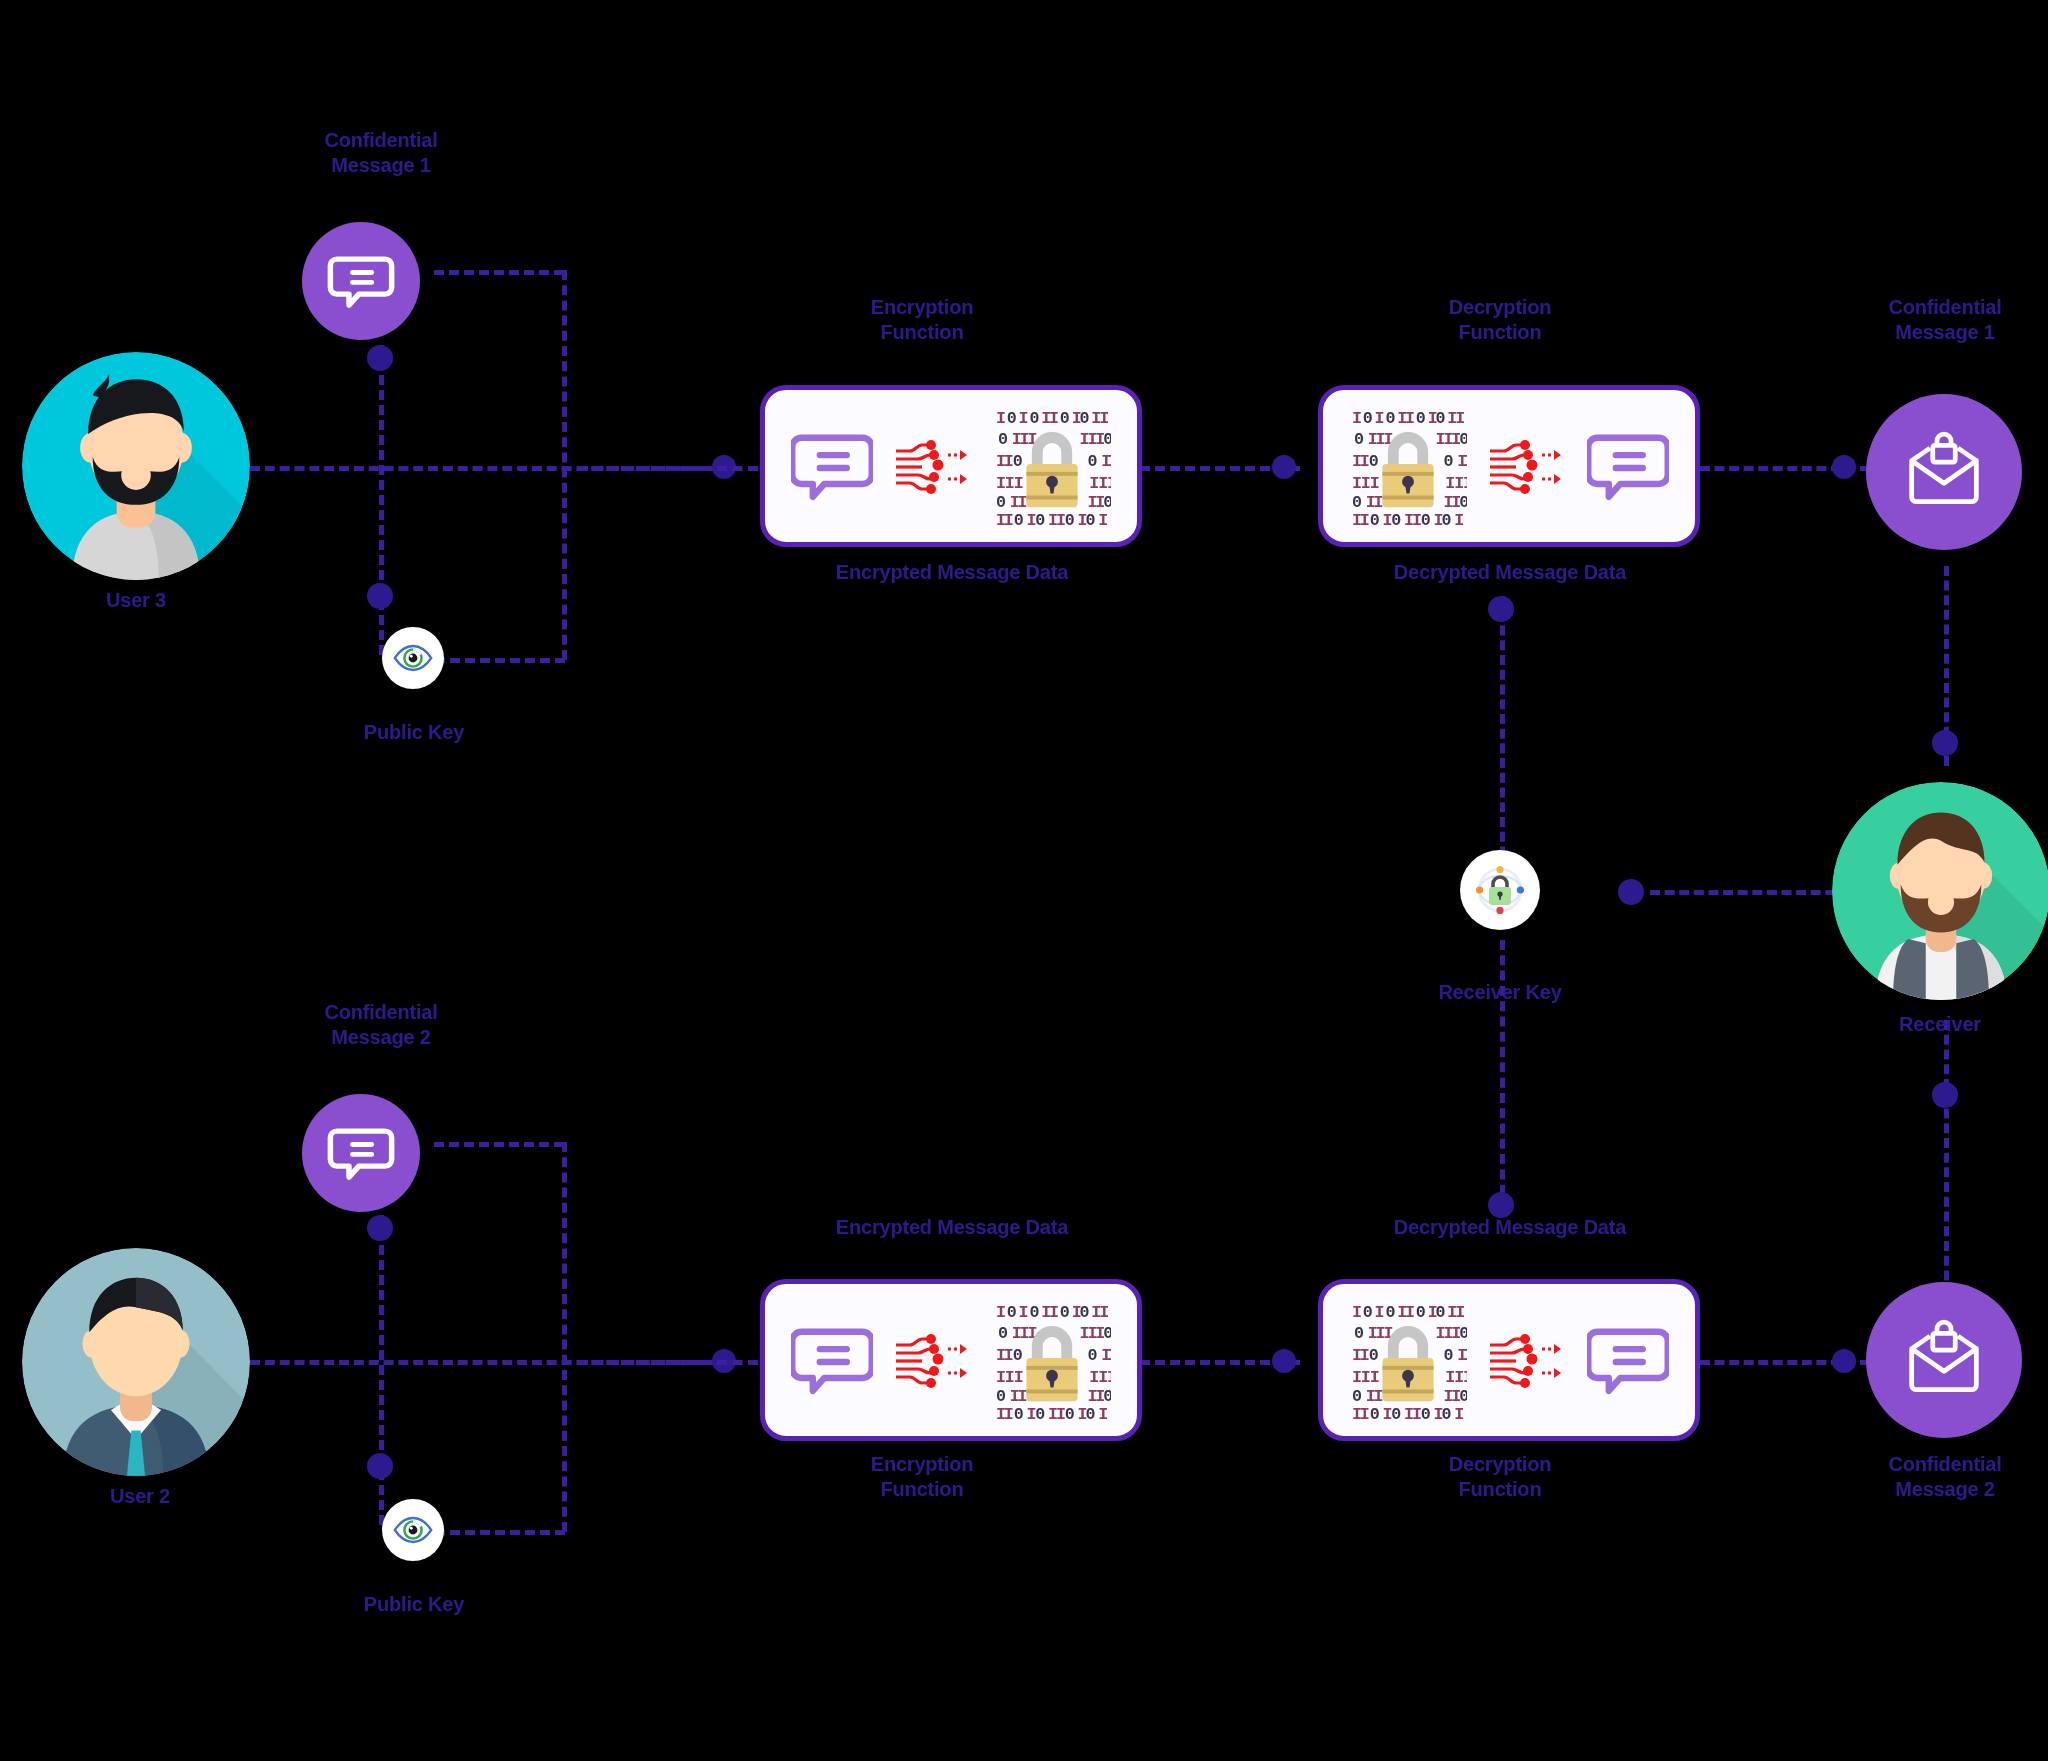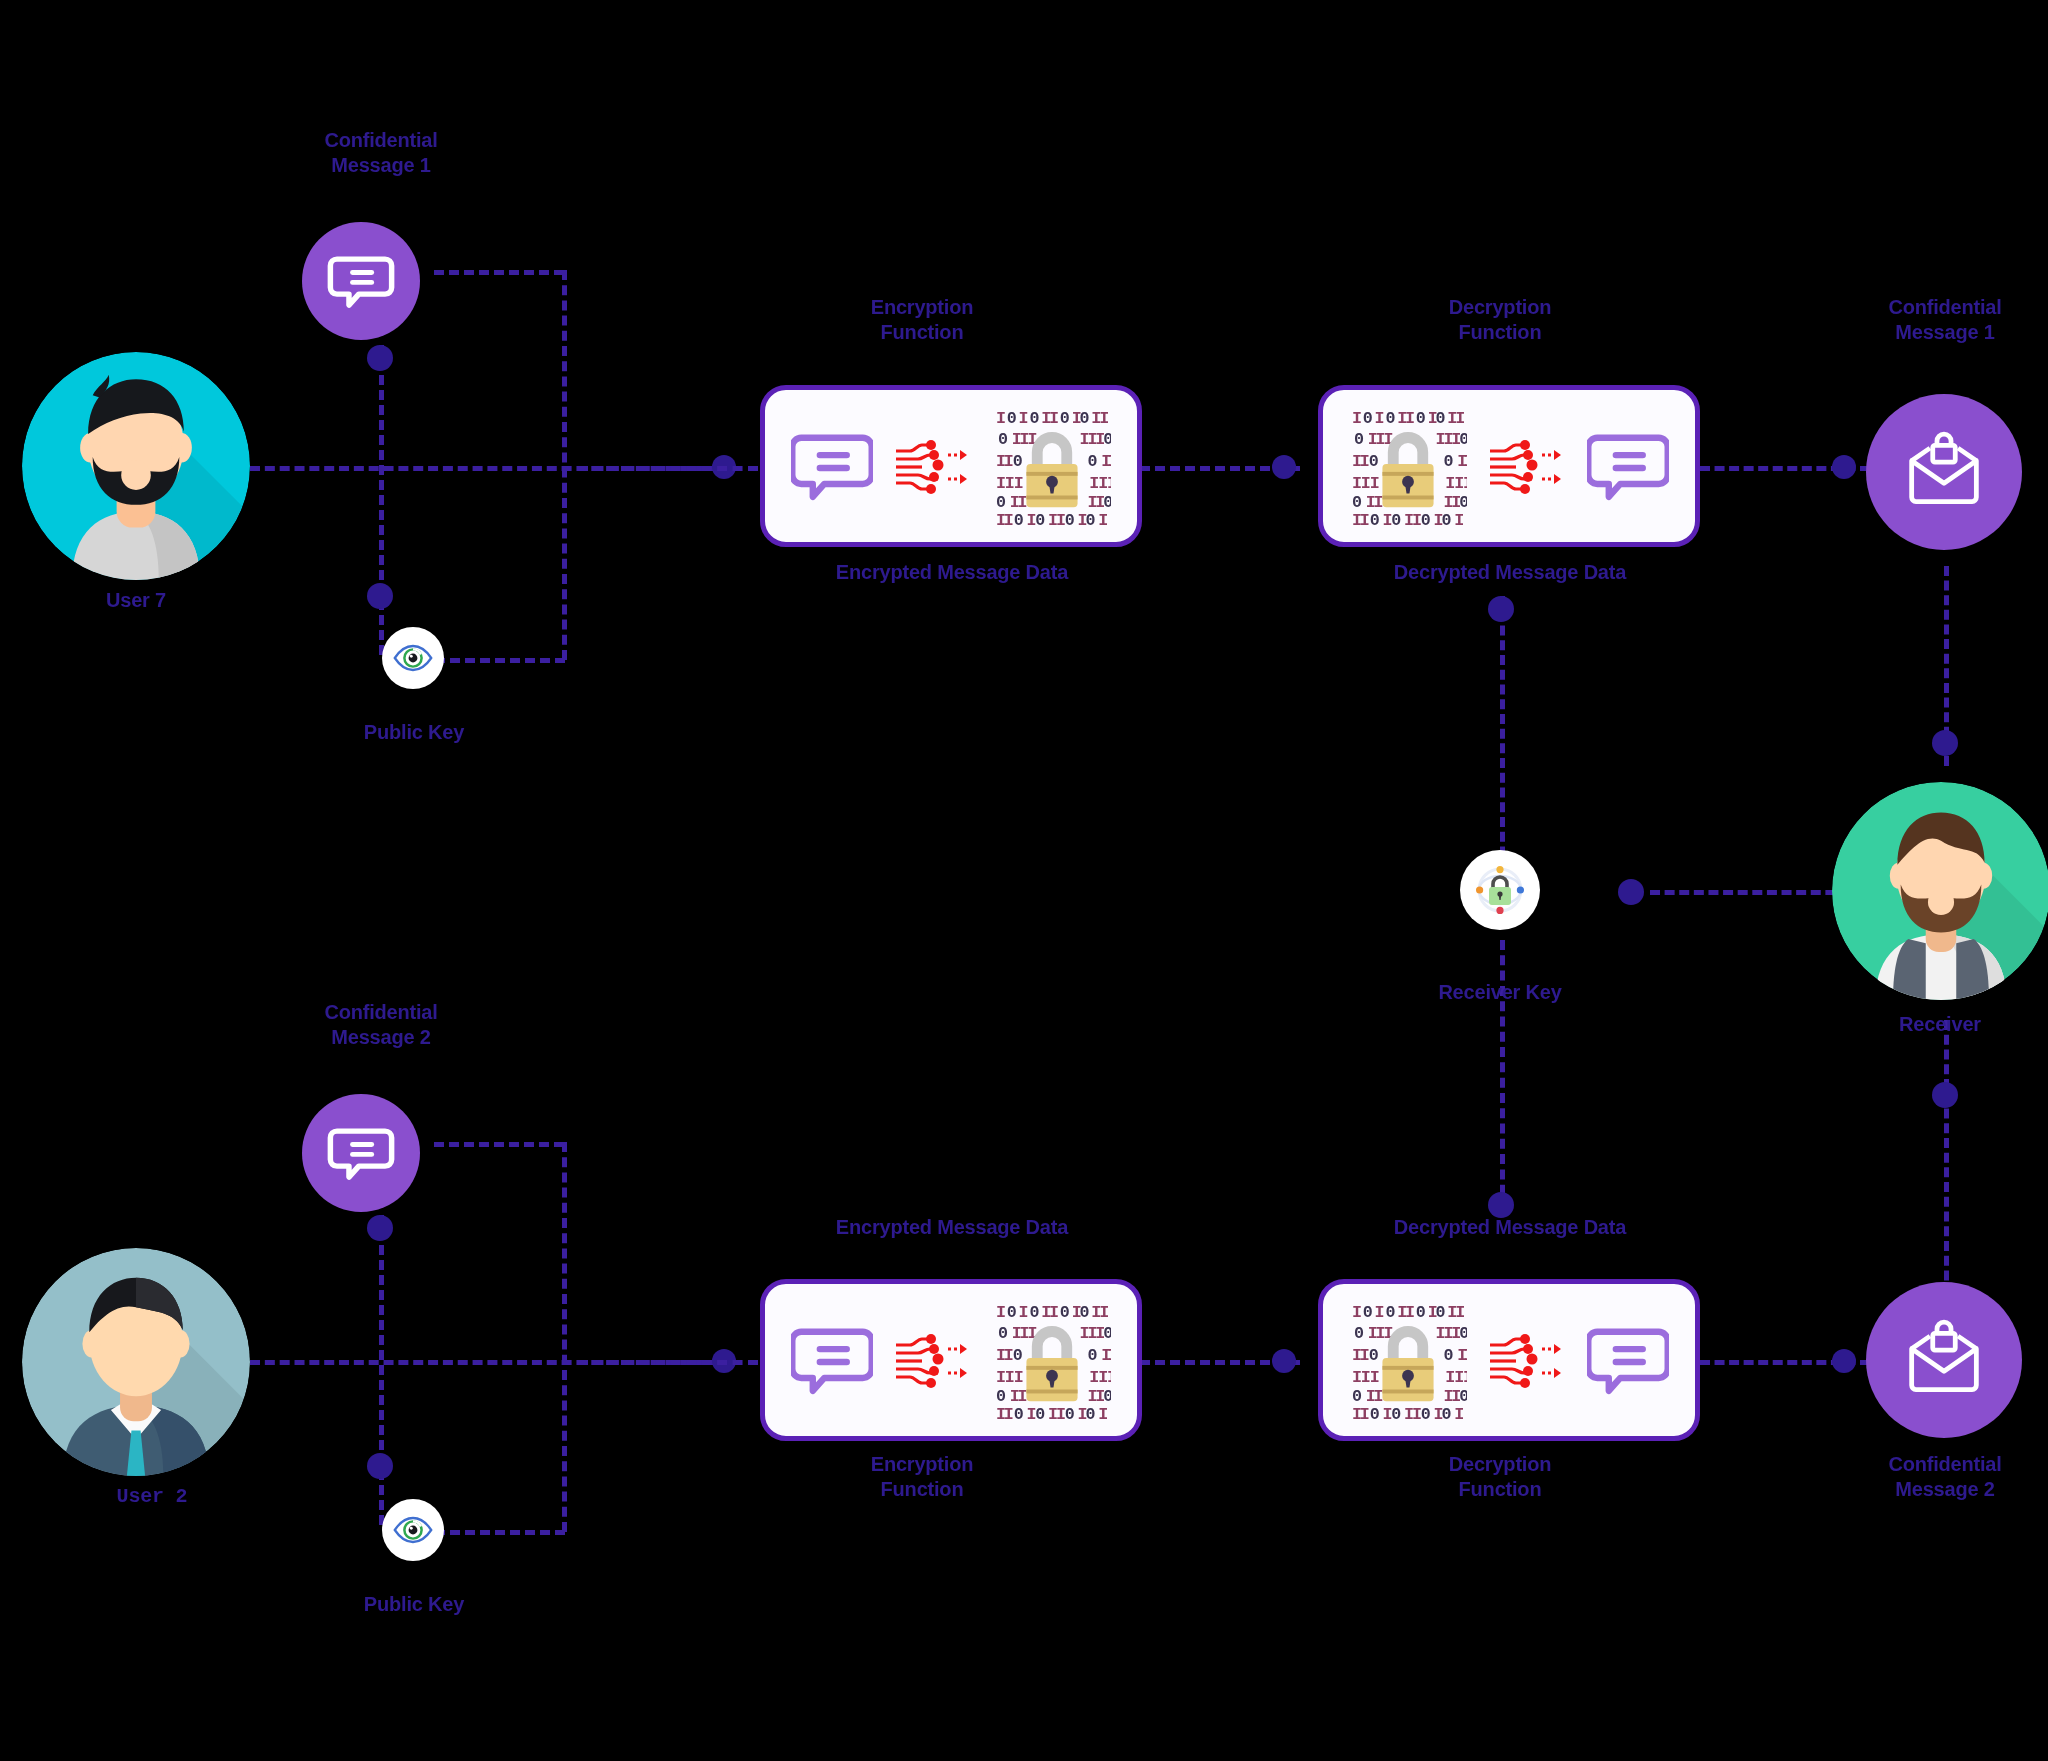--- a/index.html
+++ b/index.html
@@ -101,21 +101,21 @@
       <rect x="83" y="112" width="34" height="42" rx="14" fill="#fbc093"></rect>
       <ellipse cx="100" cy="82" rx="42" ry="50" fill="#ffd6b0"></ellipse>
       <ellipse cx="60" cy="84" rx="9" ry="13" fill="#ffd6b0"></ellipse>
       <ellipse cx="140" cy="84" rx="9" ry="13" fill="#ffd6b0"></ellipse>
       <path d="M62 92 C62 120 78 134 100 134 C122 134 138 120 138 92 C132 110 118 104 100 104 C82 104 68 110 62 92Z" fill="#16181c"></path>
       <circle cx="100" cy="108" r="13" fill="#ffd6b0"></circle>
       <path d="M58 72 C58 40 78 24 100 24 C126 24 142 42 142 70 C138 56 122 52 104 54 C88 56 72 62 58 72Z" fill="#16181c"></path>
       <path d="M62 38 C66 30 74 26 76 20 C78 28 74 34 68 40Z" fill="#16181c"></path>
     </svg>
   </div>
-  <div class="lbl s30" style="left:0px;top:588px;width:272px;">User 7</div>
+  <div class="lbl s30" style="left:0px;top:588px;width:272px;">User 3</div>
 
   <div class="lbl s30" style="left:236px;top:128px;width:290px;">Confidential
 Message 1</div>
   <div class="badge" style="left:302px;top:222px;width:118px;height:118px;">
     <svg width="70" height="70" viewBox="0 0 64 64">
       <path d="M10 12h44a6 6 0 0 1 6 6v20a6 6 0 0 1-6 6H30l-9 10v-10h-11a6 6 0 0 1-6-6V18a6 6 0 0 1 6-6z" fill="none" stroke="#fff" stroke-width="5" stroke-linejoin="round"></path>
       <rect x="22" y="22" width="22" height="4.5" rx="2.2" fill="#fff"></rect>
       <rect x="22" y="31" width="22" height="4.5" rx="2.2" fill="#fff"></rect>
     </svg>
   </div>
@@ -382,21 +382,21 @@
       <path d="M78 142 L100 168 L122 142 L112 136 L100 150 L88 136Z" fill="#fafafa"></path>
       <path d="M96 160 L104 160 L108 200 L92 200Z" fill="#2bb5c4"></path>
       <rect x="86" y="112" width="28" height="40" rx="12" fill="#f0b88c"></rect>
       <ellipse cx="100" cy="82" rx="41" ry="48" fill="#ffd9ae"></ellipse>
       <ellipse cx="61" cy="84" rx="8" ry="12" fill="#ffd9ae"></ellipse>
       <ellipse cx="139" cy="84" rx="8" ry="12" fill="#ffd9ae"></ellipse>
       <path d="M59 74 C59 42 78 26 100 26 C124 26 141 44 141 72 C134 56 118 56 100 52 C84 48 70 60 59 74Z" fill="#17181c"></path>
       <path d="M100 26 C124 26 141 44 141 72 C134 56 118 56 100 52Z" fill="#2a2b30"></path>
     </svg>
   </div>
-  <div class="lbl s30" style="left:16px;top:1484px;width:272px;font-family:Liberation Mono, monospace;">User 2</div>
+  <div class="lbl s30" style="left:4px;top:1484px;width:272px;">User 2</div>
 
   <div class="lbl s30" style="left:236px;top:1000px;width:290px;">Confidential
 Message 2</div>
   <div class="badge" style="left:302px;top:1094px;width:118px;height:118px;">
     <svg width="70" height="70" viewBox="0 0 64 64">
       <path d="M10 12h44a6 6 0 0 1 6 6v20a6 6 0 0 1-6 6H30l-9 10v-10h-11a6 6 0 0 1-6-6V18a6 6 0 0 1 6-6z" fill="none" stroke="#fff" stroke-width="5" stroke-linejoin="round"></path>
       <rect x="22" y="22" width="22" height="4.5" rx="2.2" fill="#fff"></rect>
       <rect x="22" y="31" width="22" height="4.5" rx="2.2" fill="#fff"></rect>
     </svg>
   </div>

